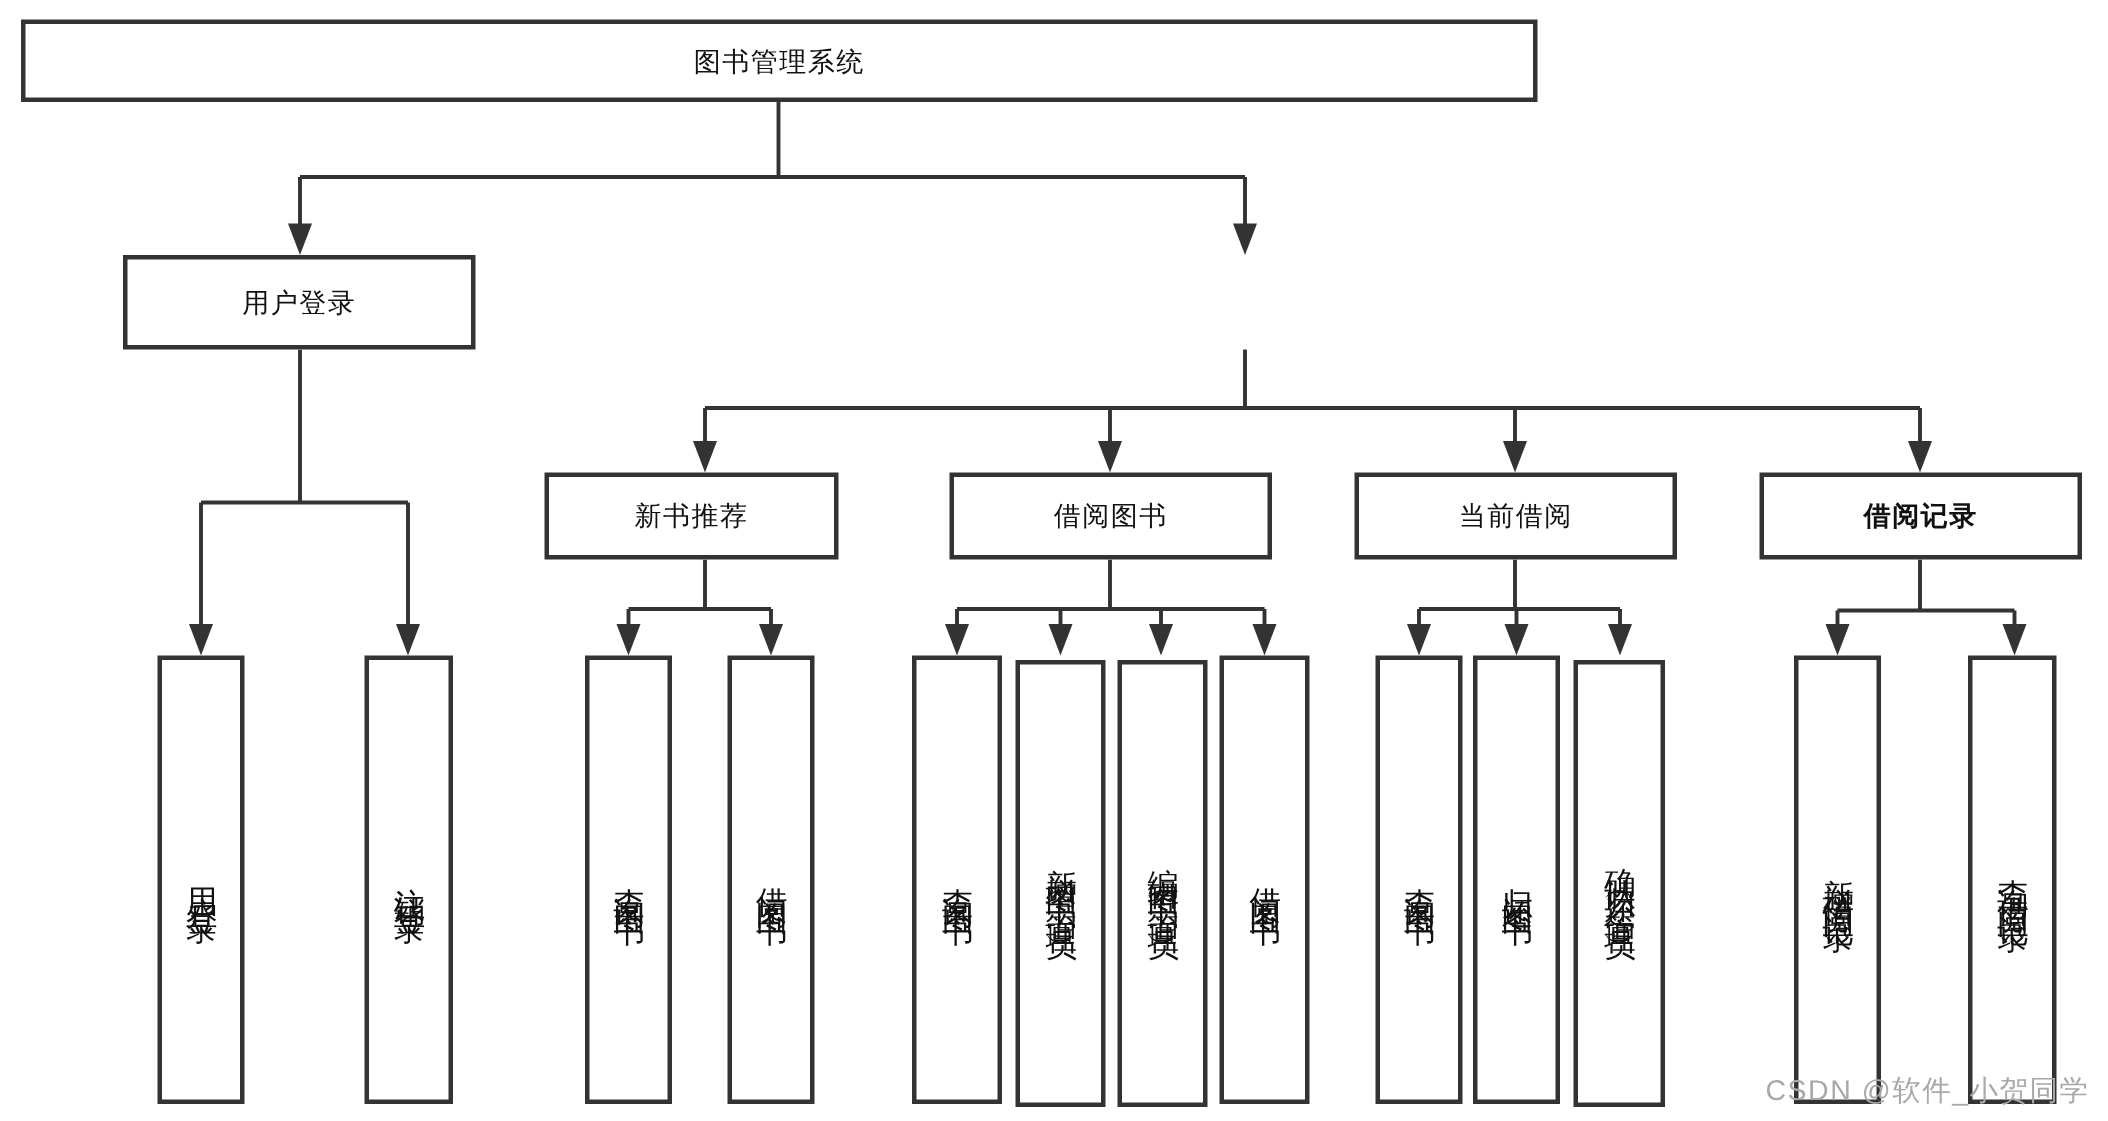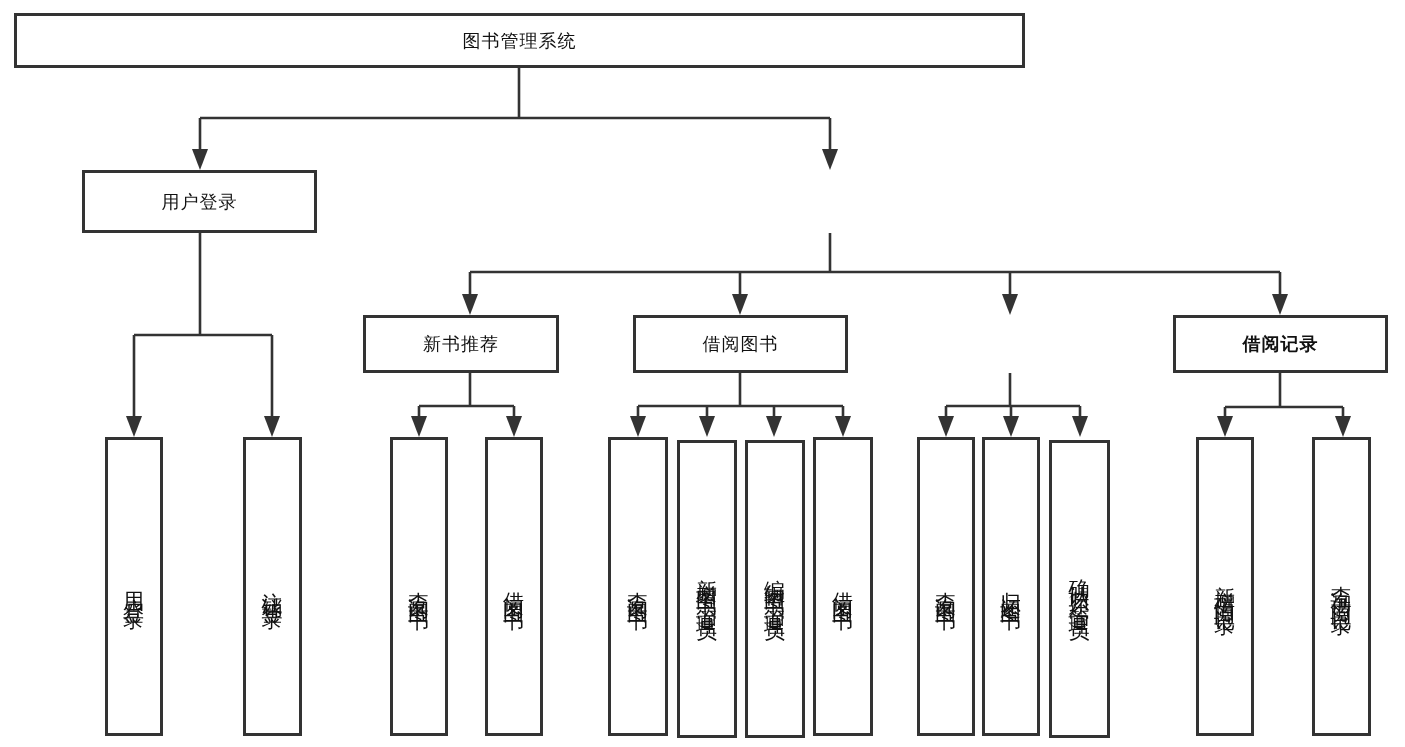--- a/index.html
+++ b/index.html
@@ -94,34 +94,36 @@
       <polygon class="ah" points="1335,416 1351,416 1343,437"></polygon>
     </g>
   </svg>
 
   <div class="box h" style="left:14px;top:13px;width:1011px;height:55px;">图书管理系统</div>
 
   <div class="box h" style="left:82px;top:170px;width:235px;height:63px;">用户登录</div>
 
   <div class="box h" style="left:363px;top:315px;width:196px;height:58px;">新书推荐</div>
   <div class="box h" style="left:633px;top:315px;width:215px;height:58px;">借阅图书</div>
+  <div class="box h" style="left:903px;top:315px;width:215px;height:58px;">当前借阅</div>
   <div class="box h" style="left:1173px;top:315px;width:215px;height:58px;font-weight:bold;">借阅记录</div>
 
   <div class="box v" style="left:105px;top:437px;width:58px;height:299px;">用户登录</div>
   <div class="box v" style="left:243px;top:437px;width:59px;height:299px;">注销登录</div>
 
   <div class="box v" style="left:390px;top:437px;width:58px;height:299px;">查询图书</div>
   <div class="box v" style="left:485px;top:437px;width:58px;height:299px;">借阅图书</div>
 
   <div class="box v" style="left:608px;top:437px;width:60px;height:299px;">查询图书</div>
   <div class="box v" style="left:677px;top:440px;width:60px;height:298px;">新增图书（管理员）</div>
   <div class="box v" style="left:745px;top:440px;width:60px;height:298px;">编辑图书（管理员）</div>
   <div class="box v" style="left:813px;top:437px;width:60px;height:299px;">借阅图书</div>
 
   <div class="box v" style="left:917px;top:437px;width:58px;height:299px;">查询图书</div>
   <div class="box v" style="left:982px;top:437px;width:58px;height:299px;">归还图书</div>
   <div class="box v" style="left:1049px;top:440px;width:61px;height:298px;">确认归还（管理员）</div>
 
   <div class="box v" style="left:1196px;top:437px;width:58px;height:299px;">新增借阅记录</div>
   <div class="box v" style="left:1312px;top:437px;width:59px;height:299px;">查询借阅记录</div>
 
+  <div class="watermark">CSDN @软件_小贺同学</div>
 
 </div>
 
 </body></html>

